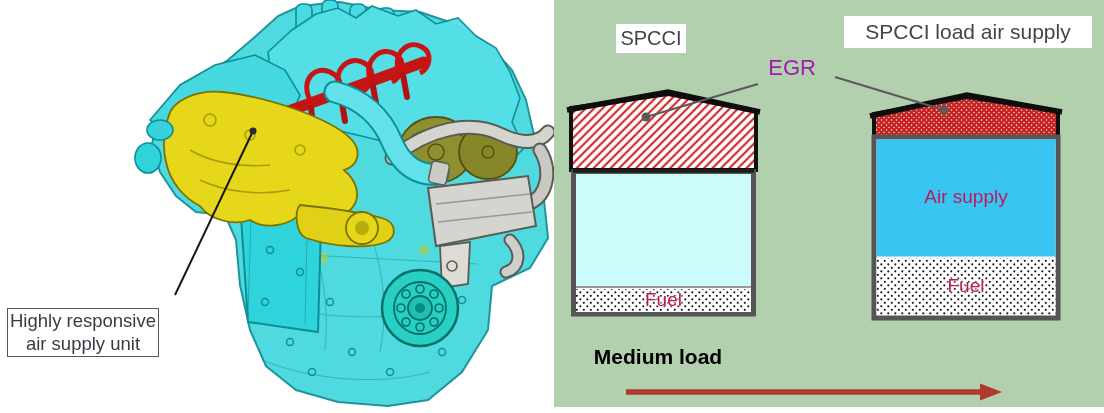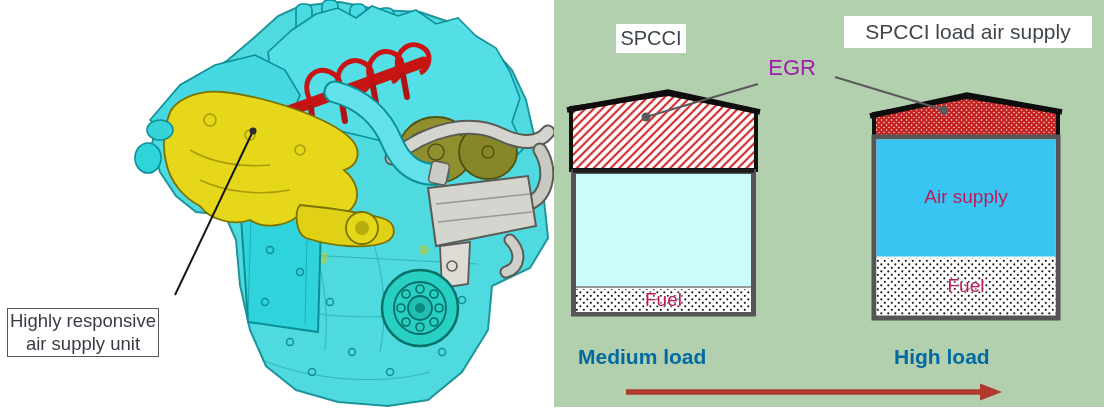--- a/index.html
+++ b/index.html
@@ -26,21 +26,21 @@
     display:flex; align-items:center; justify-content:center;
   }
   .title-left  { left:62px;  top:24px; width:70px;  height:29px; font-size:20px; }
   .title-right { left:290px; top:16px; width:248px; height:32px; font-size:21px; }
   .egr-label { left:208px; top:55px; width:54px; font-size:22px; color:#a21caf; text-align:right; }
   .chamber-text { text-align:center; color:#be185d; font-size:19px; font-weight:500; text-shadow:0 0 3px #fff, 0 0 3px #fff; }
   .air-left    { left:19px;  top:217px; width:181px; }
   .fuel-left   { left:19px;  top:289px; width:181px; }
   .air-right   { left:322px; top:186px; width:180px; text-shadow:none; }
   .fuel-right  { left:322px; top:275px; width:180px; }
-  .load-label { font-size:21px; font-weight:bold; color:#0369a1; text-align:left; }
+  .load-label { font-size:21px; font-weight:bold; color:#000000; text-align:center; }
   .load-left  { left:24px;  top:345px; width:160px; }
   .load-right { left:340px; top:345px; width:160px; }
 </style>
 </head>
 <body>
 
 <div class="canvas">
 
   <div class="engine-panel">
     <svg class="engine-svg" width="554" height="413" viewBox="0 0 554 413">
@@ -234,16 +234,15 @@
     <div class="overlay-label title-box title-right">
       <span>SPCCI load air supply</span>
     </div>
     <div class="overlay-label egr-label">EGR</div>
 
     <div class="overlay-label chamber-text fuel-left">Fuel</div>
     <div class="overlay-label chamber-text air-right">Air supply</div>
     <div class="overlay-label chamber-text fuel-right">Fuel</div>
 
     <div class="overlay-label load-label load-left">Medium load</div>
-    <div class="overlay-label load-label load-right">High load</div>
   </div>
 
 </div>
 
 </body></html>

